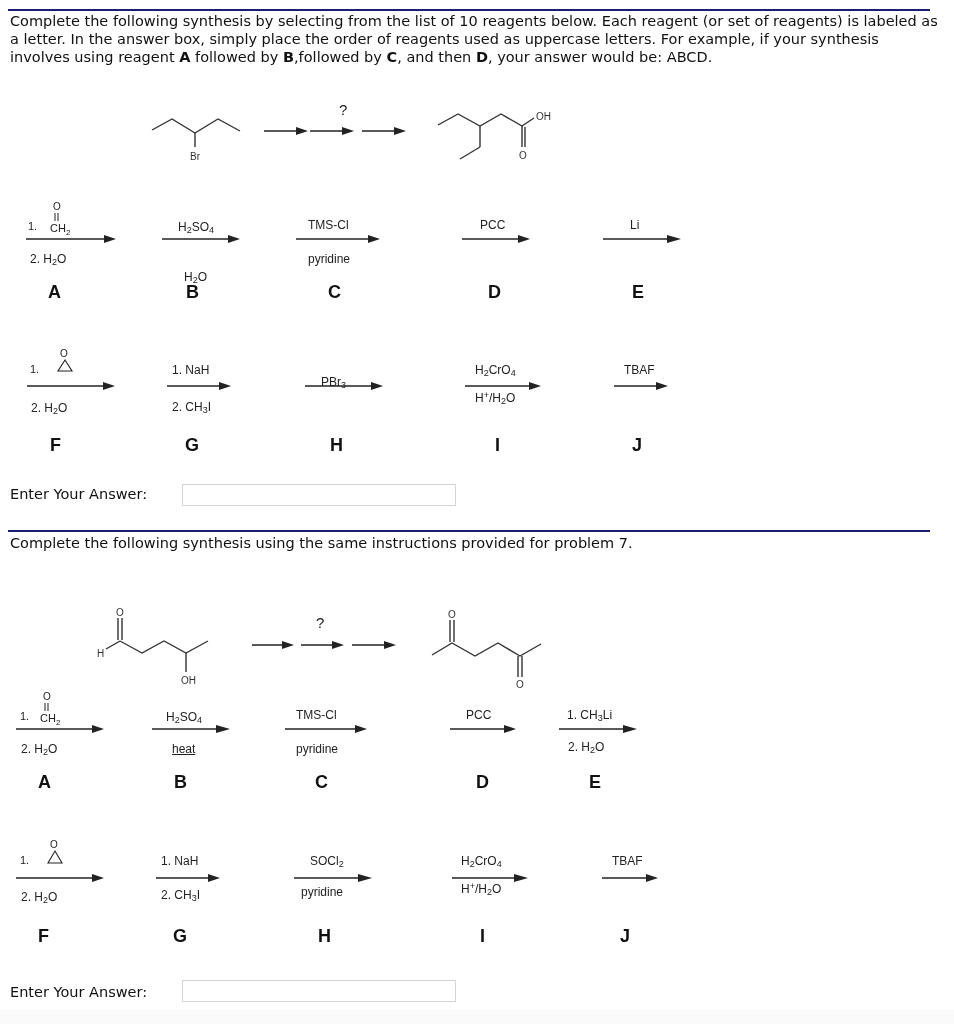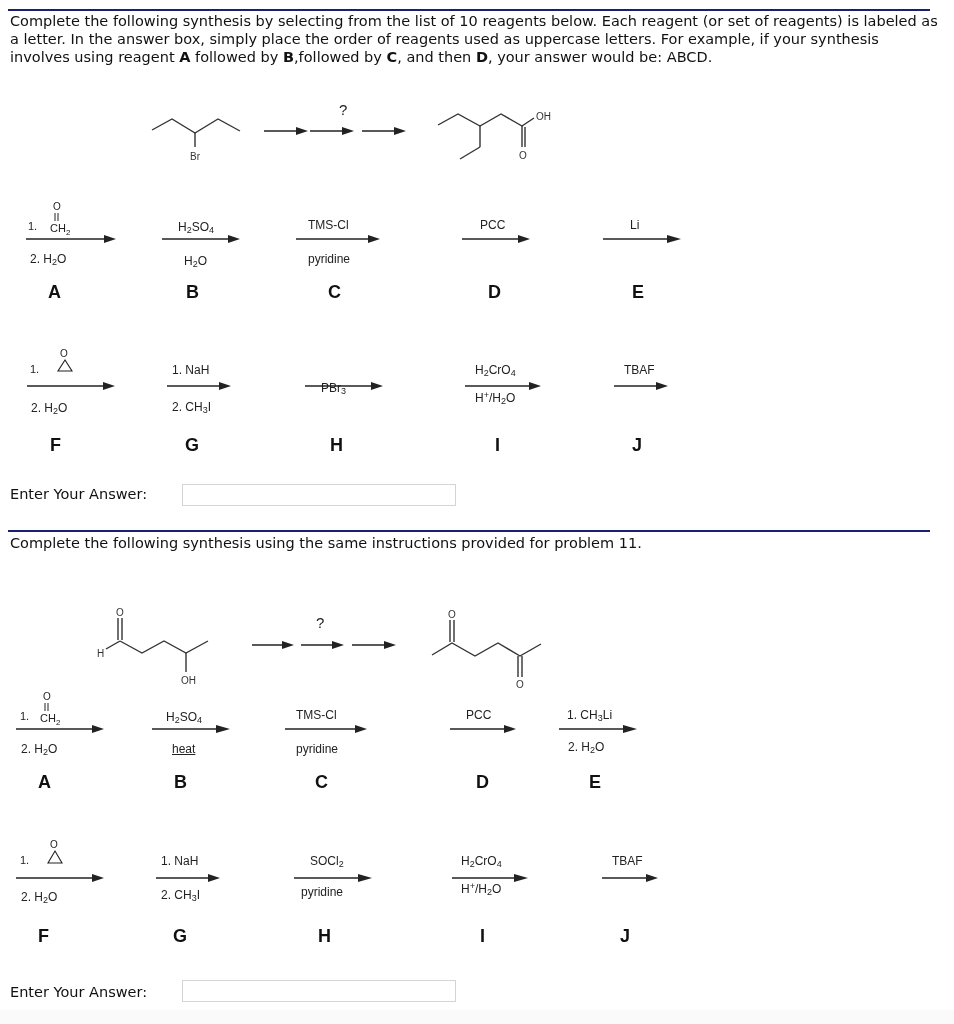--- a/index.html
+++ b/index.html
@@ -78,21 +78,21 @@
 </div>
 
 <div class="abs" style="left:160px;top:198px;width:90px;height:110px;">
   <div class="rg" style="left:18px;top:22px;">H<sub>2</sub>SO<sub>4</sub></div>
   <div class="arrow" style="left:2px;top:36px;">
     <svg width="80" height="10">
         <line x1="0" y1="5" x2="70" y2="5" stroke="#222" stroke-width="1.4"></line>
         <polygon points="78,5 66,1 66,9" fill="#222"></polygon>
       </svg>
   </div>
-  <div class="rg" style="left:24px;top:56px;">H<sub>2</sub>O</div>
+  <div class="rg" style="left:24px;top:72px;">H<sub>2</sub>O</div>
   <div class="letter" style="left:26px;top:84px;">B</div>
 </div>
 
 <div class="abs" style="left:294px;top:198px;width:90px;height:110px;">
   <div class="rg" style="left:14px;top:20px;">TMS-Cl</div>
   <div class="arrow" style="left:2px;top:36px;">
     <svg width="86" height="10">
         <line x1="0" y1="5" x2="74" y2="5" stroke="#222" stroke-width="1.4"></line>
         <polygon points="84,5 72,1 72,9" fill="#222"></polygon>
       </svg>
@@ -145,21 +145,21 @@
     <svg width="66" height="10">
         <line x1="0" y1="5" x2="54" y2="5" stroke="#222" stroke-width="1.4"></line>
         <polygon points="64,5 52,1 52,9" fill="#222"></polygon>
       </svg>
   </div>
   <div class="rg" style="left:7px;top:55px;">2. CH<sub>3</sub>I</div>
   <div class="letter" style="left:20px;top:90px;">G</div>
 </div>
 
 <div class="abs" style="left:303px;top:345px;width:80px;height:115px;">
-  <div class="rg" style="left:18px;top:36px;text-align:right;">PBr<sub>3</sub></div>
+  <div class="rg" style="left:18px;top:30px;text-align:right;">PBr<sub>3</sub></div>
   <div class="arrow" style="left:2px;top:36px;">
     <svg width="80" height="10">
         <line x1="0" y1="5" x2="68" y2="5" stroke="#222" stroke-width="1.4"></line>
         <polygon points="78,5 66,1 66,9" fill="#222"></polygon>
       </svg>
   </div>
   <div class="letter" style="left:27px;top:90px;">H</div>
 </div>
 
 <div class="abs" style="left:463px;top:345px;width:90px;height:115px;">
@@ -182,21 +182,21 @@
         <polygon points="54,5 42,1 42,9" fill="#222"></polygon>
       </svg>
   </div>
   <div class="letter" style="left:20px;top:90px;">J</div>
 </div>
 
 <div class="answer-label" style="top:486px;">Enter Your Answer:</div>
 <input class="answer-input" style="top: 484px;" type="text" value="">
 
 <div class="rule" style="top:530px;"></div>
-<div class="instr" style="top:534px;">Complete the following synthesis using the same instructions provided for problem 11.</div>
+<div class="instr" style="top:534px;">Complete the following synthesis using the same instructions provided for problem 7.</div>
 
 <div class="abs" style="left:80px;top:598px;width:480px;height:92px;">
   <svg width="480" height="92">
 
     <g stroke="#333" stroke-width="1.4" fill="none">
       <line x1="26" y1="51" x2="40" y2="43"></line>
       <polyline points="40,43 62,55 84,43 106,55 128,43"></polyline>
       <line x1="38" y1="42" x2="38" y2="20"></line>
       <line x1="42" y1="42" x2="42" y2="20"></line>
       <line x1="106" y1="55" x2="106" y2="74"></line>

